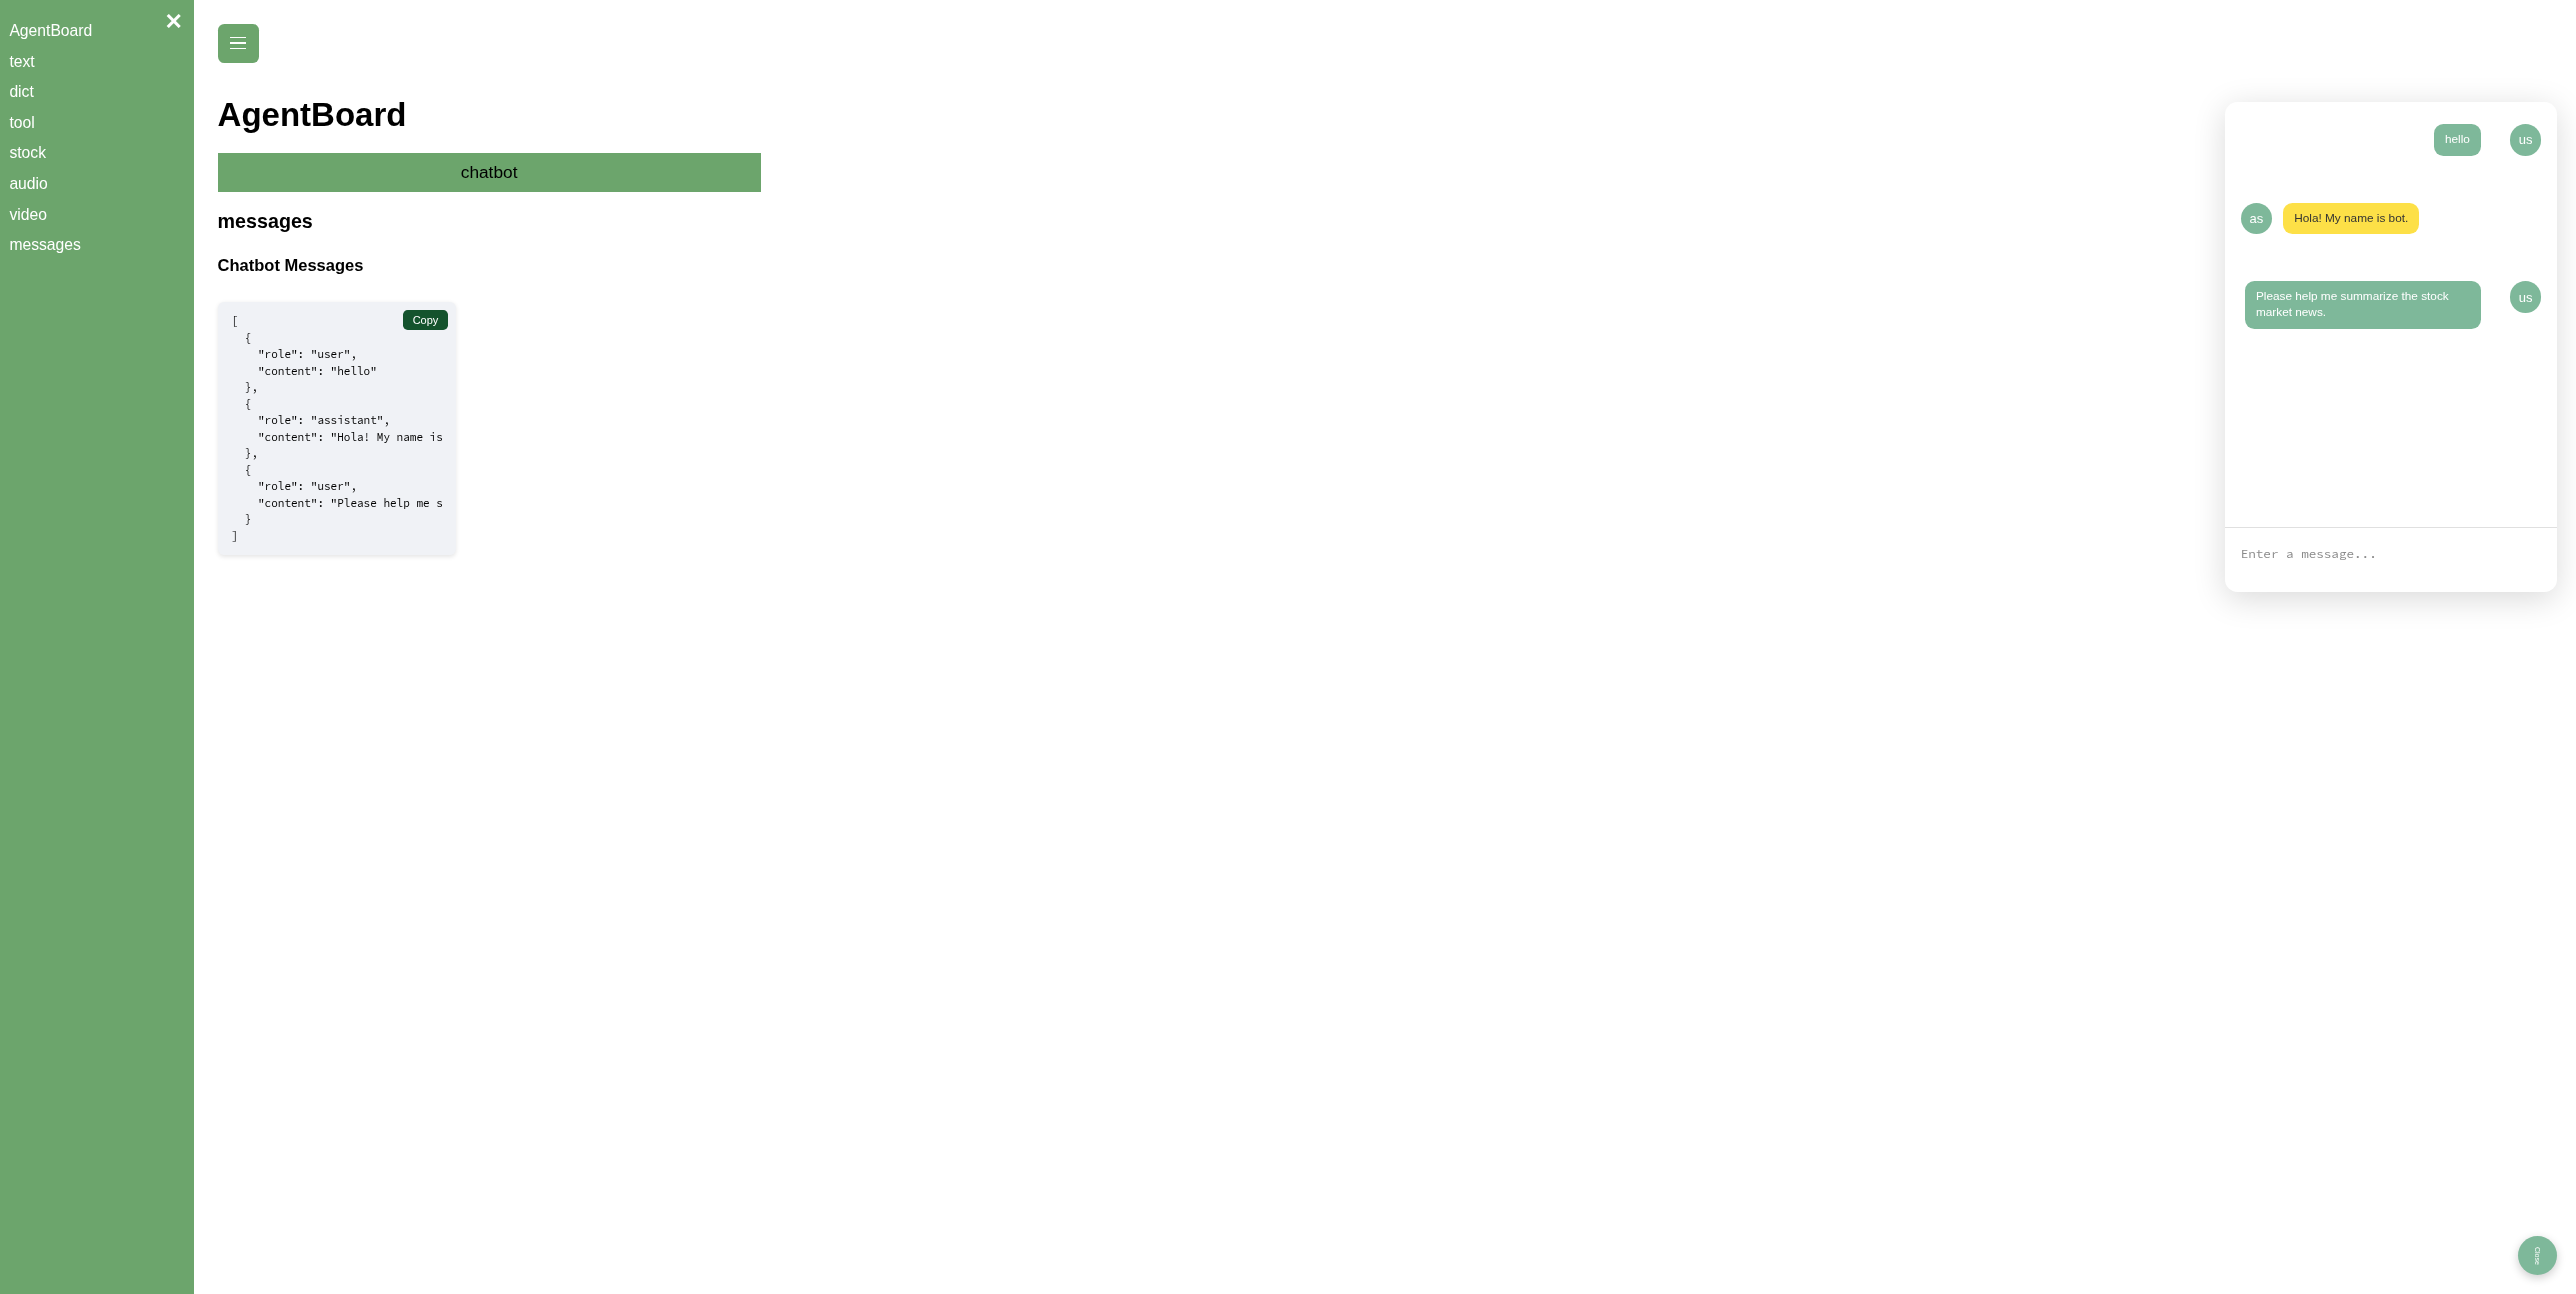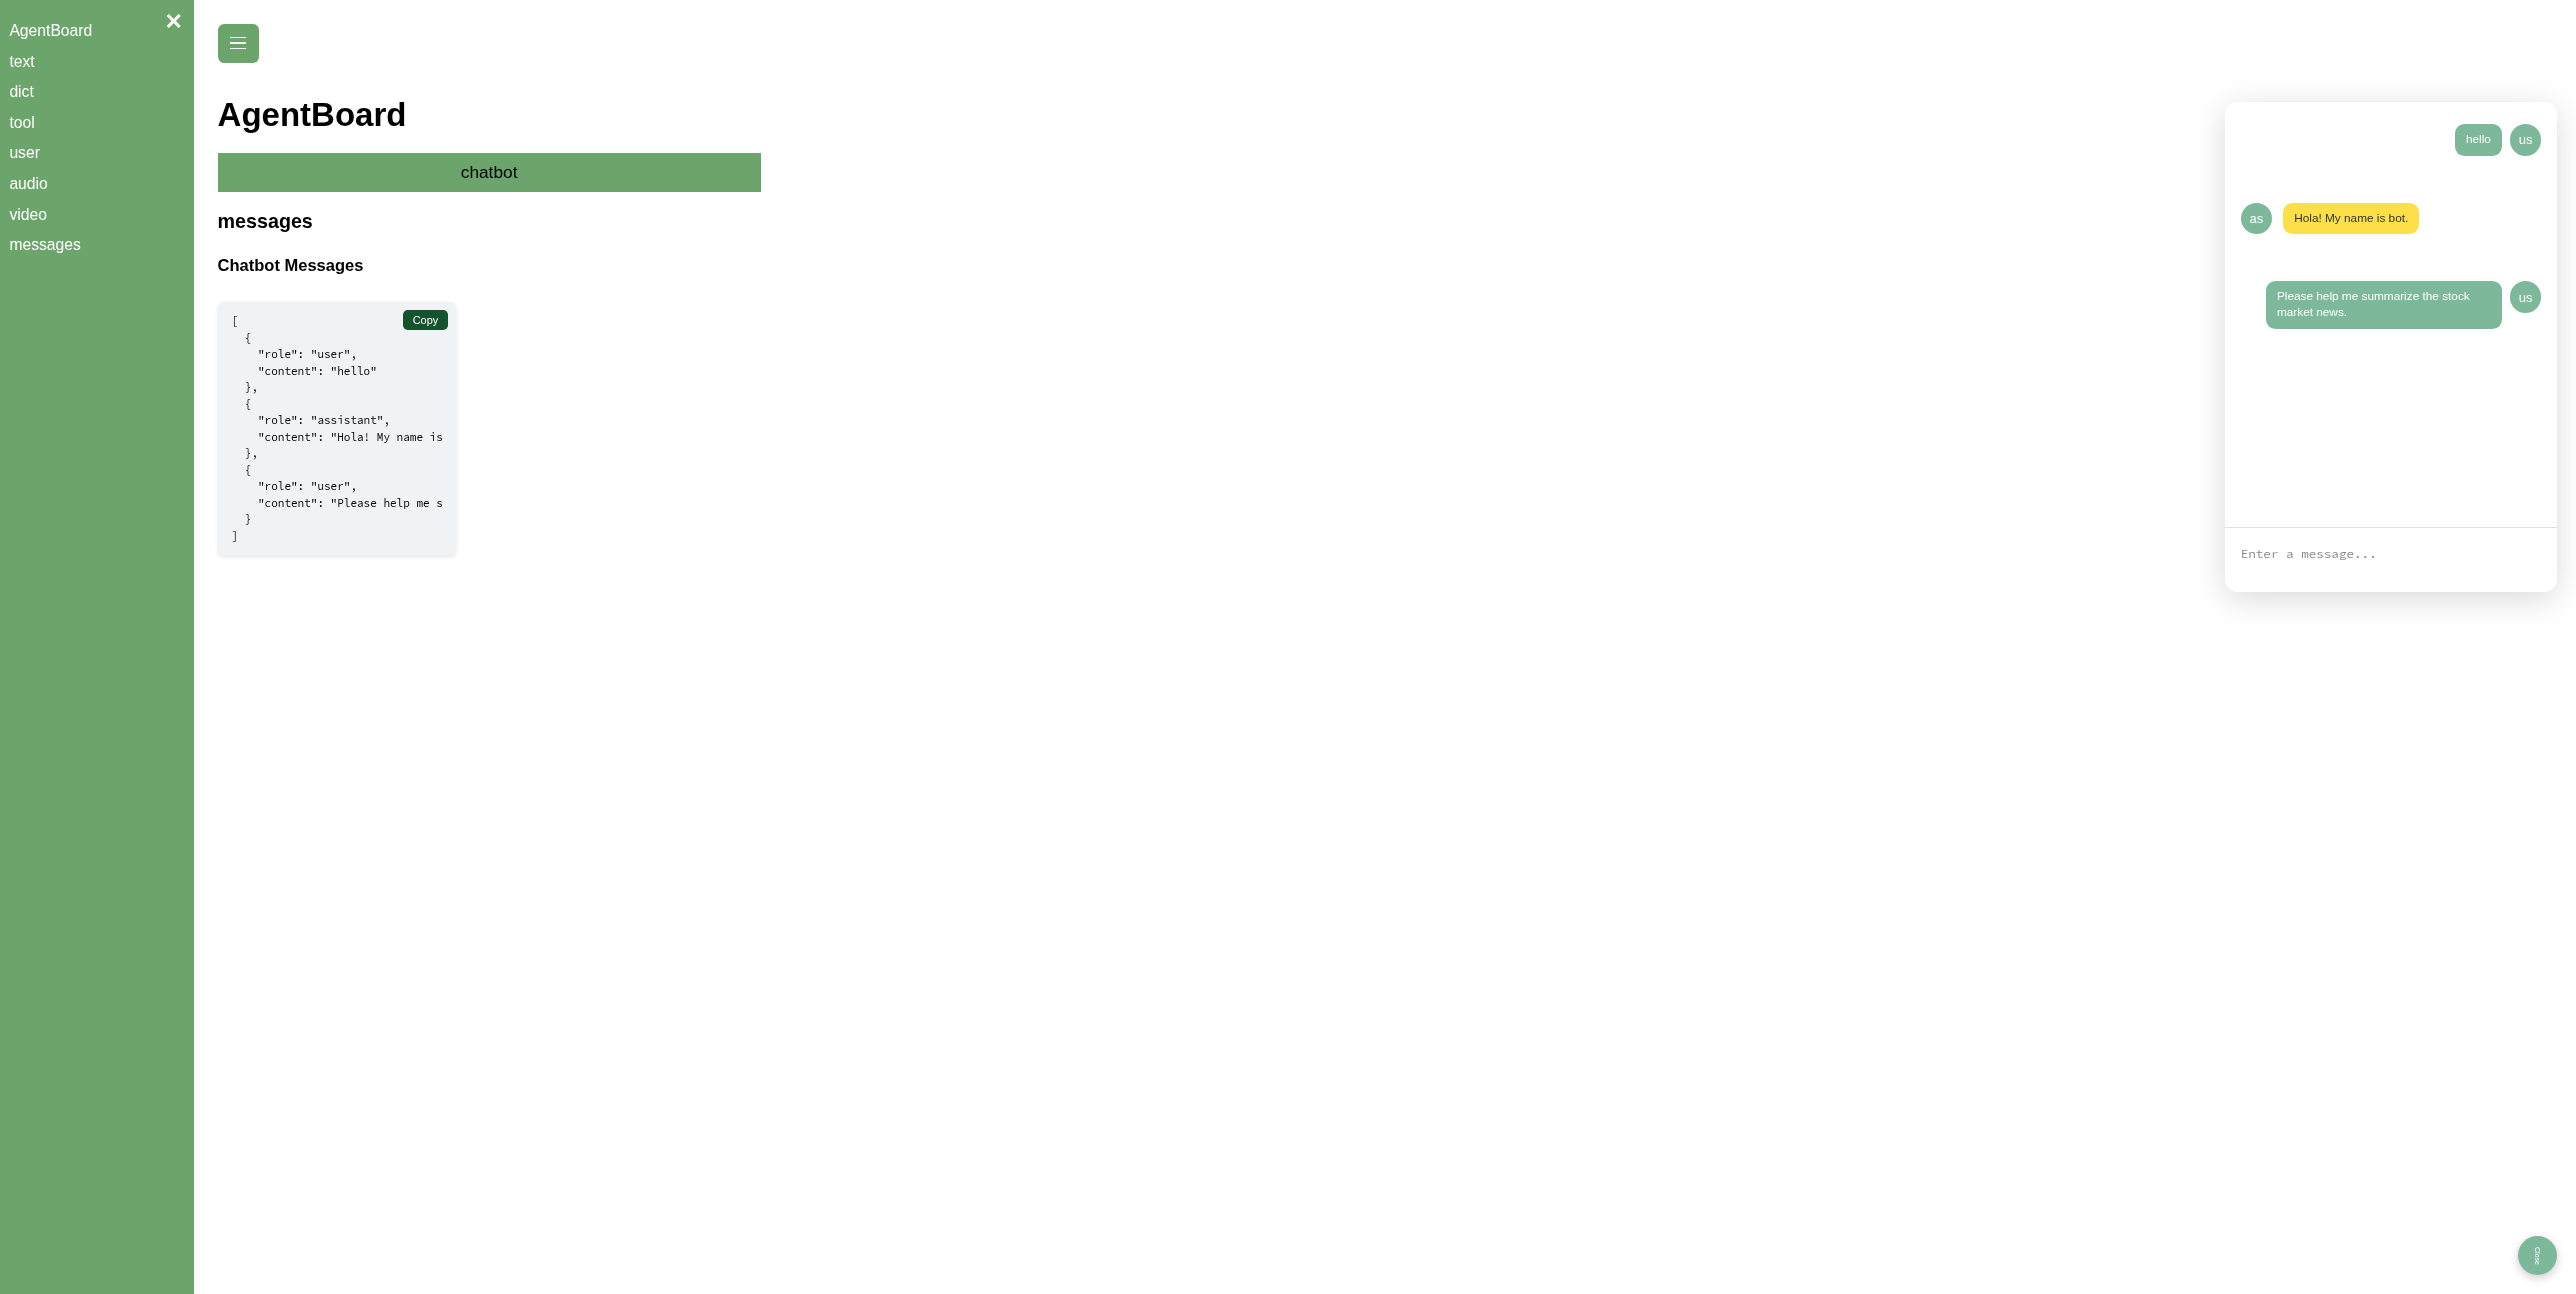--- a/index.html
+++ b/index.html
@@ -149,20 +149,21 @@
       padding: 22px 15.7px 15.7px 15.7px;
       overflow-y: auto;
     }
     .chat-row {
       display: flex;
       margin-bottom: 47px;
       align-items: flex-start;
     }
     .chat-row.user {
       justify-content: flex-end;
+      gap: 21px;
     }
     .chat-row.assistant {
       justify-content: flex-start;
     }
     .avatar {
       width: 31.5px;
       height: 31.5px;
       border-radius: 50%;
       background: #7eb89a;
       color: #ffffff;
@@ -230,21 +231,21 @@
   </style>
 </head>
 <body>
 
 <nav class="sidebar">
   <div class="sidebar-close">✕</div>
   <div class="sidebar-item">AgentBoard</div>
   <div class="sidebar-item">text</div>
   <div class="sidebar-item">dict</div>
   <div class="sidebar-item">tool</div>
-  <div class="sidebar-item">user</div>
+  <div class="sidebar-item">stock</div>
   <div class="sidebar-item">audio</div>
   <div class="sidebar-item">video</div>
   <div class="sidebar-item">messages</div>
 </nav>
 
 <main class="main">
   <div class="hamburger-btn">
     <div class="hamburger-icon">
       <span></span>
         <span></span>

